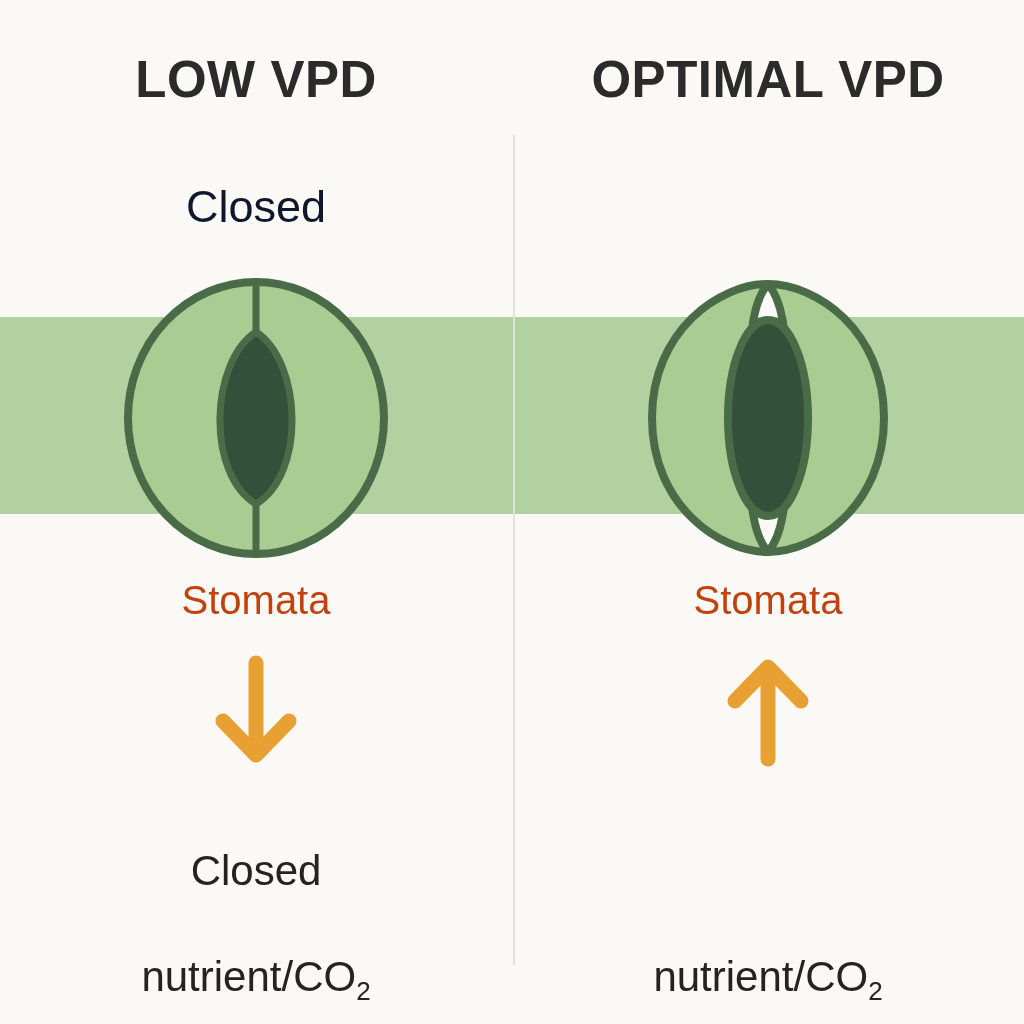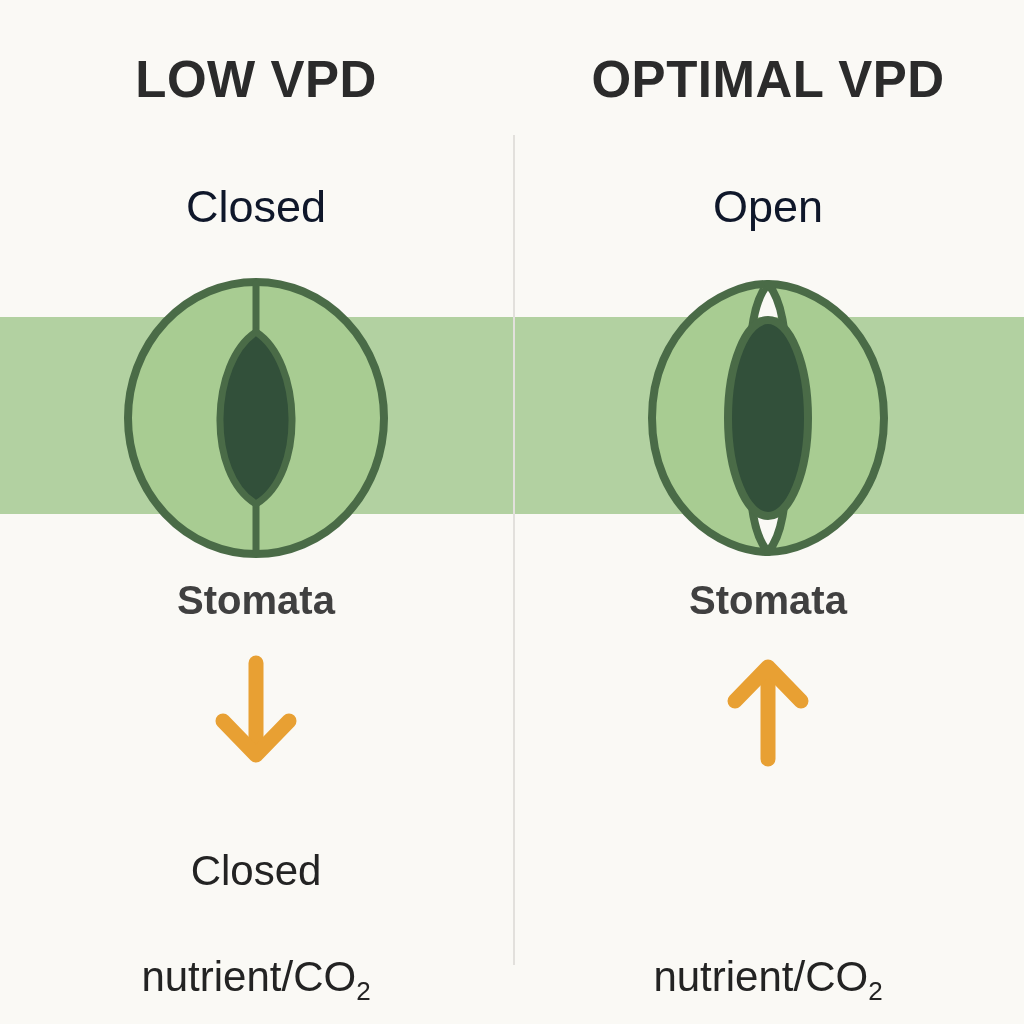--- a/index.html
+++ b/index.html
@@ -92,23 +92,22 @@
   }
 
   
   .stomata-caption {
     position: absolute;
     top: 578px;
     left: 0;
     width: 512px;
     text-align: center;
     font-size: 40px;
-    color: #404040;
+    color: #c2410c;
     line-height: 1.1;
-    font-weight: bold;
   }
 
   
   .arrow-wrap {
     position: absolute;
     top: 655px;
     left: 0;
     width: 512px;
     height: 120px;
   }
@@ -174,21 +173,20 @@
       <span>Closed</span><br>
       <span>nutrient/CO</span><span class="sub">2</span><br>
       
     </div>
   </div>
 
   <div class="column right">
 
     <div class="heading">OPTIMAL VPD</div>
 
-    <div class="state-label">Open</div>
 
     <div class="stomata-art">
       <svg width="280" height="295" viewBox="0 0 280 295">
 
         <path d="M140 14
                  C 92 14 24 60 24 148
                  C 24 236 92 282 140 282
                  C 128 268 120 246 120 148
                  C 120 50 128 28 140 14 Z" fill="#A8CC92" stroke="#4A6B47" stroke-width="8" stroke-linejoin="round"></path>
 

